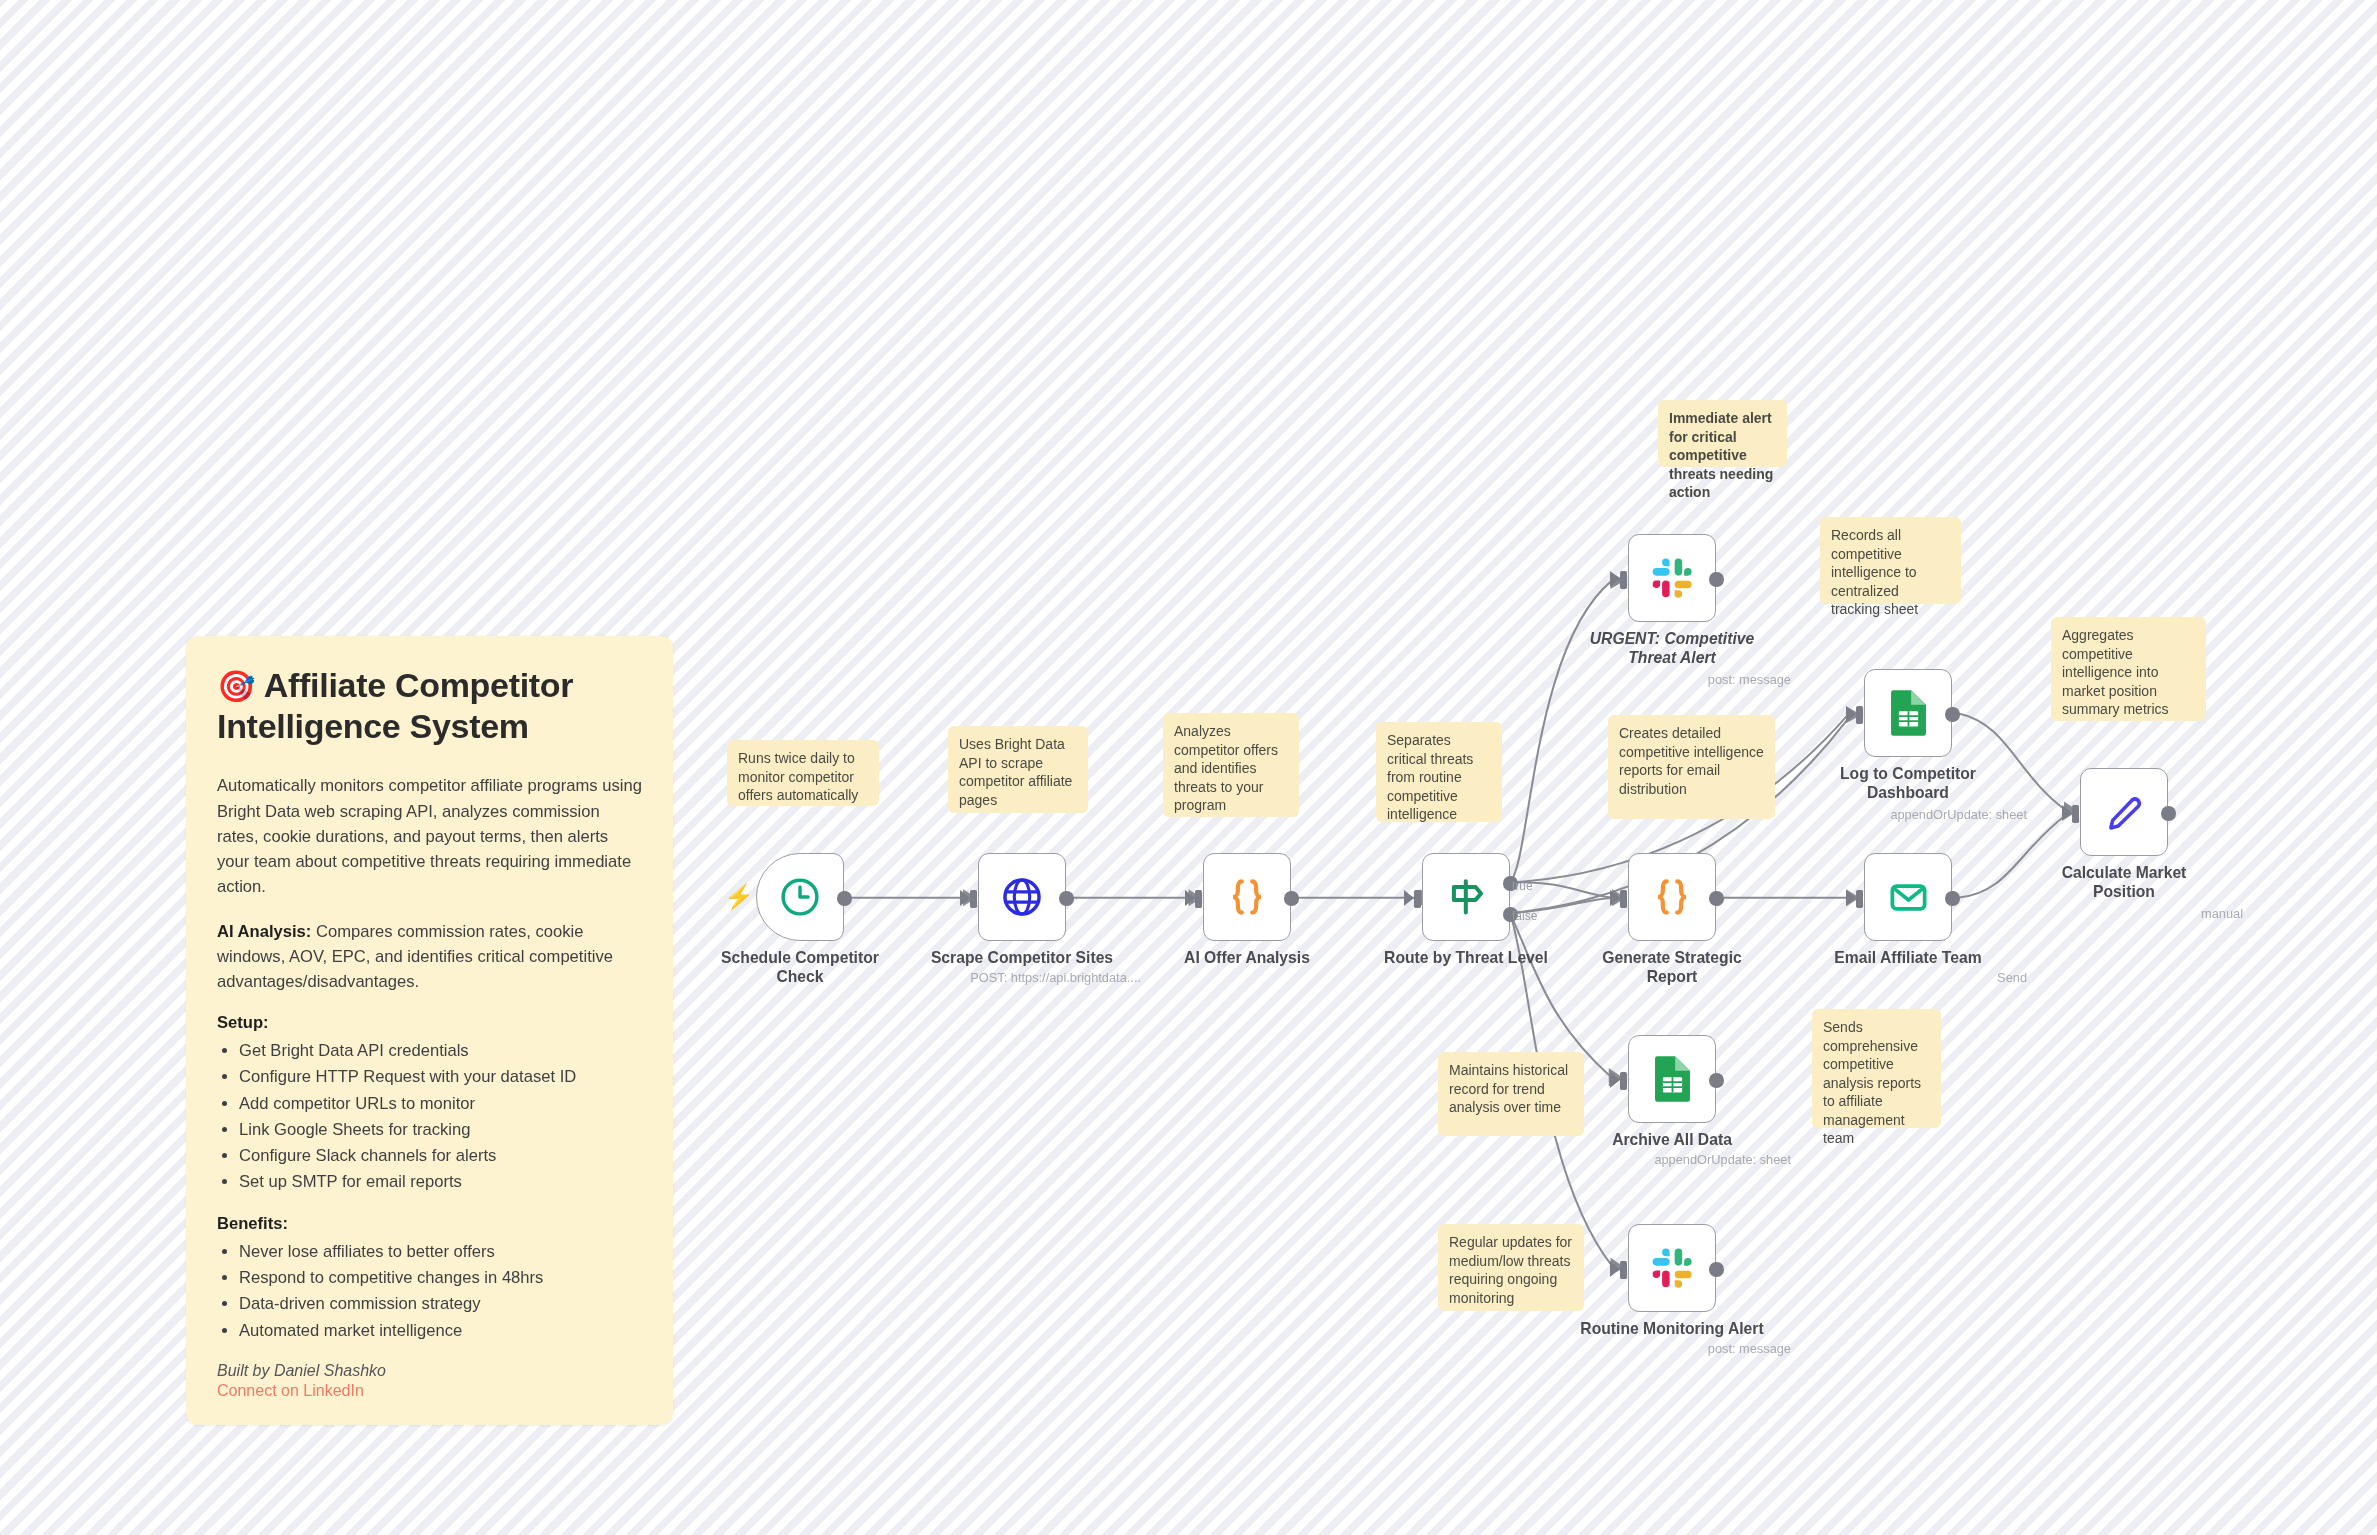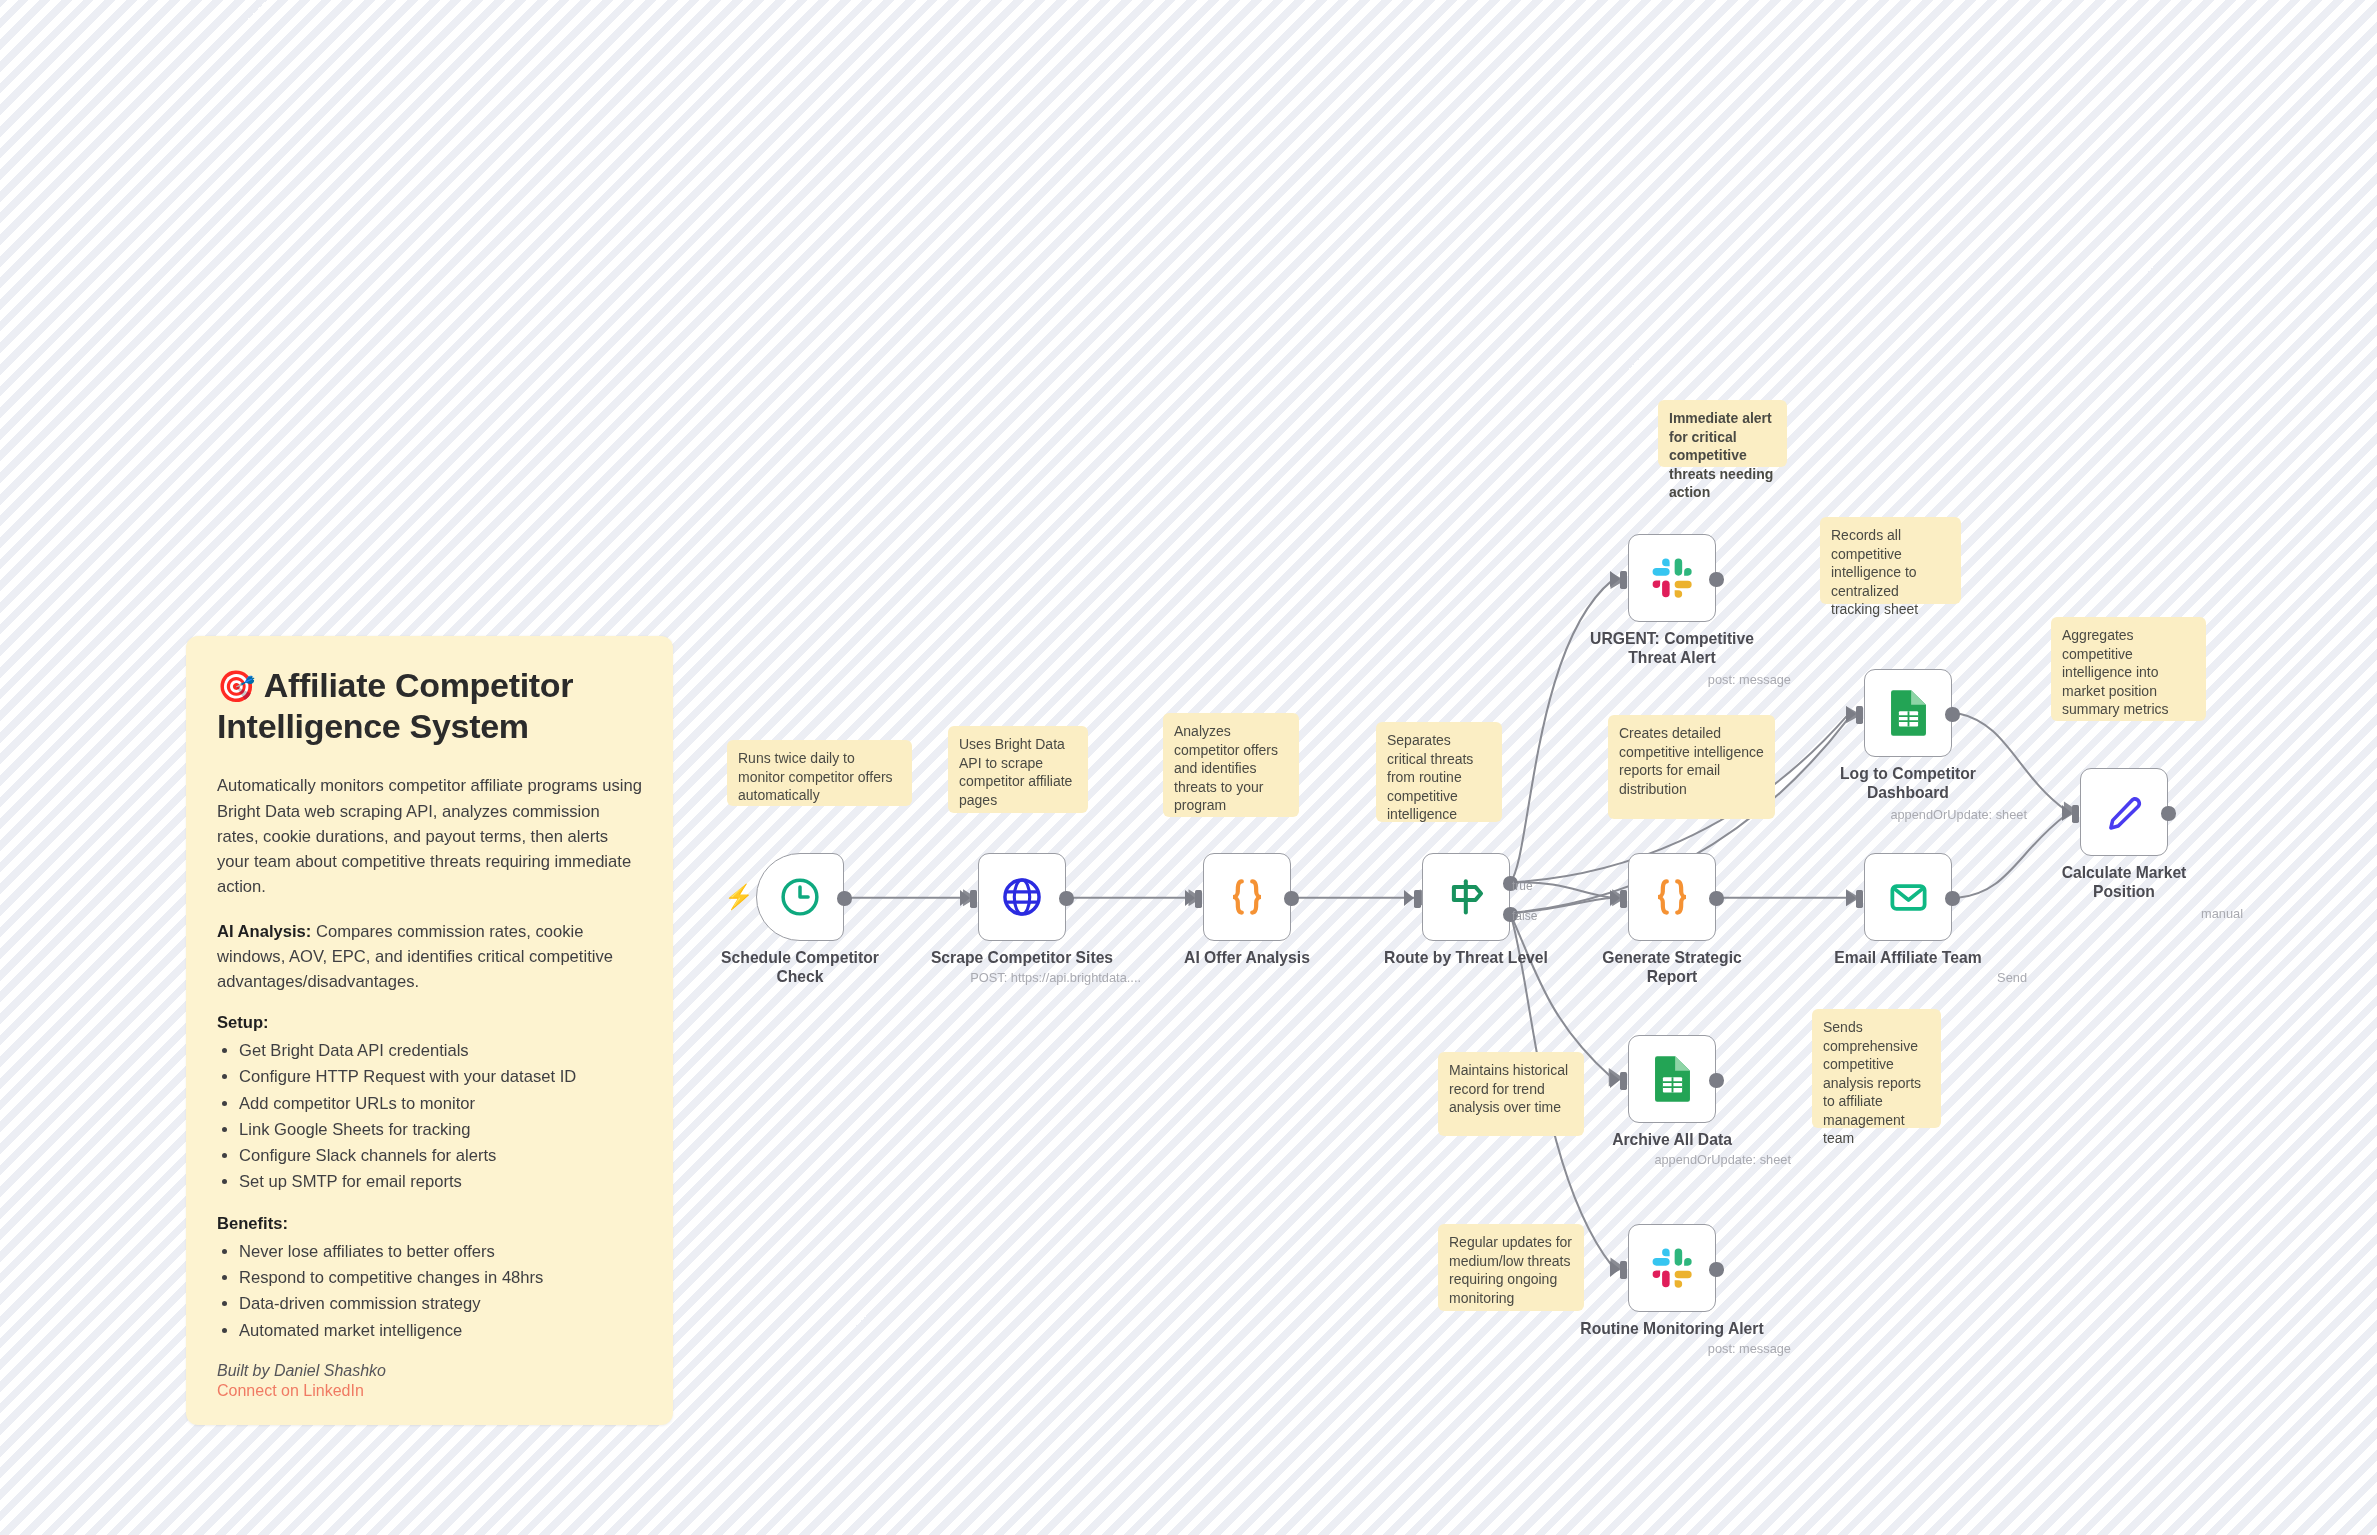--- a/index.html
+++ b/index.html
@@ -253,21 +253,21 @@
     <ul class="doc-list">
       <li>Never lose affiliates to better offers</li>
       <li>Respond to competitive changes in 48hrs</li>
       <li>Data-driven commission strategy</li>
       <li>Automated market intelligence</li>
     </ul>
     <p class="doc-author">Built by Daniel Shashko</p>
     <a class="doc-link" href="#">Connect on LinkedIn</a>
   </div>
 
-  <div class="note" style="left:727px; top:740px; width:185px; height:66px;">Runs twice daily to monitor competitor offers automatically</div>
+  <div class="note" style="left:727px; top:740px; width:152px; height:66px;">Runs twice daily to monitor competitor offers automatically</div>
 
   <div class="note" style="left:948px; top:726px; width:140px; height:87px;">Uses Bright Data API to scrape competitor affiliate pages</div>
 
   <div class="note" style="left:1163px; top:713px; width:136px; height:104px;">Analyzes competitor offers and identifies threats to your program</div>
 
   <div class="note" style="left:1376px; top:722px; width:126px; height:100px;">Separates critical threats from routine competitive intelligence</div>
 
   <div class="note" style="left:1658px; top:400px; width:129px; height:67px;font-weight:bold;">Immediate alert for critical competitive threats needing action</div>
 
   <div class="note" style="left:1820px; top:517px; width:141px; height:87px;">Records all competitive intelligence to centralized tracking sheet</div>
@@ -343,21 +343,21 @@
         <path d="M6.2 15.2a2.1 2.1 0 0 1 4.2 0v5.2a2.1 2.1 0 1 1-4.2 0v-5.2z" fill="#e01e5a"></path>
         <path d="M8.3 5.1a2.1 2.1 0 1 1 2.1-2.1v2.1h-2.1z" fill="#36c5f0"></path>
         <path d="M8.3 6.2a2.1 2.1 0 0 1 0 4.2h-5.3a2.1 2.1 0 1 1 0-4.2h5.3z" fill="#36c5f0"></path>
         <path d="M18.5 8.3a2.1 2.1 0 1 1 2.1 2.1h-2.1v-2.1z" fill="#2eb67d"></path>
         <path d="M17.4 8.3a2.1 2.1 0 0 1-4.2 0v-5.3a2.1 2.1 0 1 1 4.2 0v5.3z" fill="#2eb67d"></path>
         <path d="M15.3 18.5a2.1 2.1 0 1 1-2.1 2.1v-2.1h2.1z" fill="#ecb22e"></path>
         <path d="M15.3 17.4a2.1 2.1 0 0 1 0-4.2h5.3a2.1 2.1 0 1 1 0 4.2h-5.3z" fill="#ecb22e"></path>
       </svg>
       <div class="port-out"></div>
     </div>
-    <div class="node-label wrap" style="width:170px;">URGENT: Competitive Threat Alert</div>
+    <div class="node-label wrap" style="width:170px;font-style:italic;">URGENT: Competitive Threat Alert</div>
     <div class="node-sub" style="top:138px;">post: message</div>
   </div>
 
   <div class="node" style="left:1864px; top:669px;">
     <div class="node-box">
       <div class="port-in"></div>
       <svg width="41" height="48" viewBox="0 0 18 22">
         <path d="M1 1.6A1 1 0 0 1 2 .6h8.2L17 7.2v13.2a1 1 0 0 1-1 1H2a1 1 0 0 1-1-1V1.6z" fill="#23a455"></path>
         <path d="M10.2 .6 L17 7.2 h-6.8 z" fill="#8ed4a6"></path>
         <rect x="4.6" y="10.2" width="8.8" height="7" rx="0.5" fill="#ffffff"></rect>

